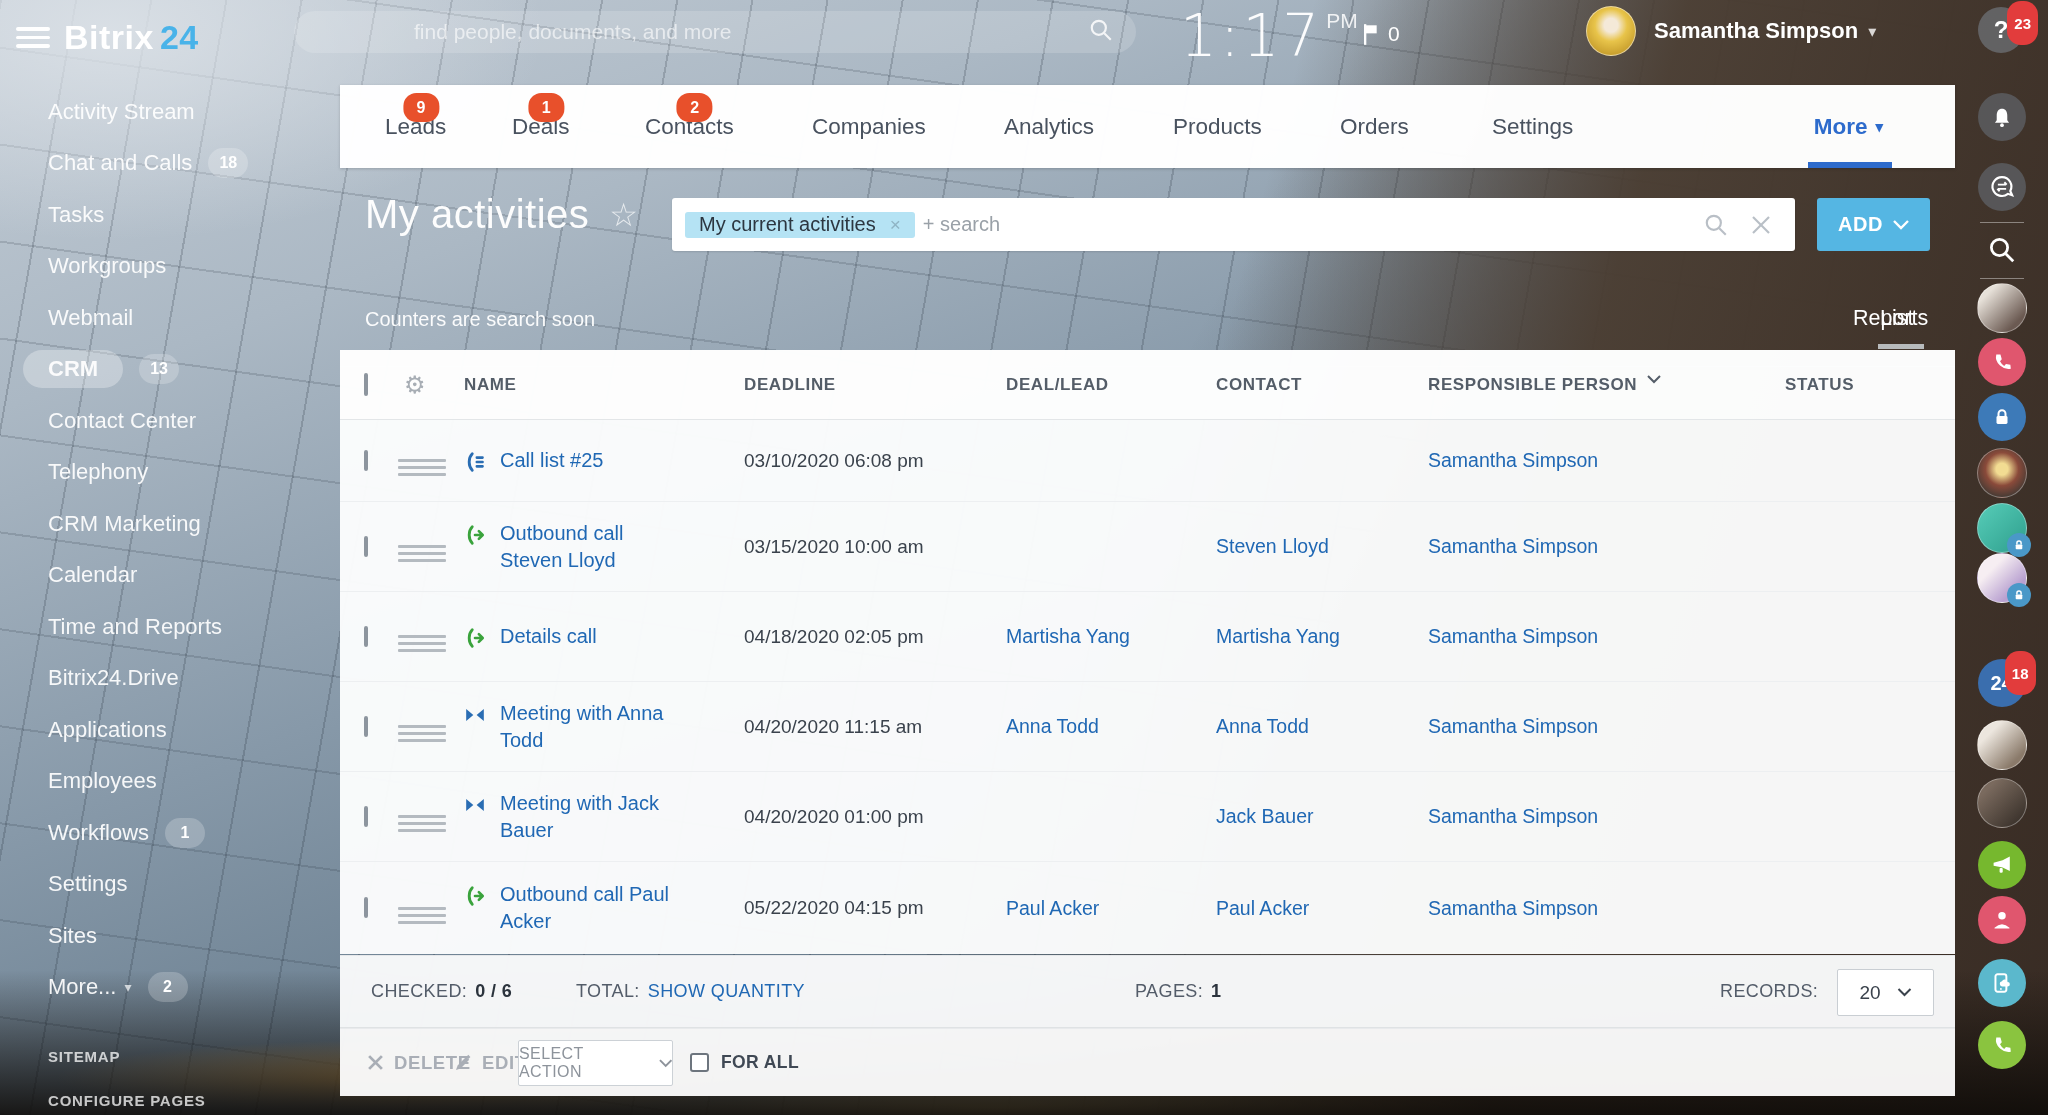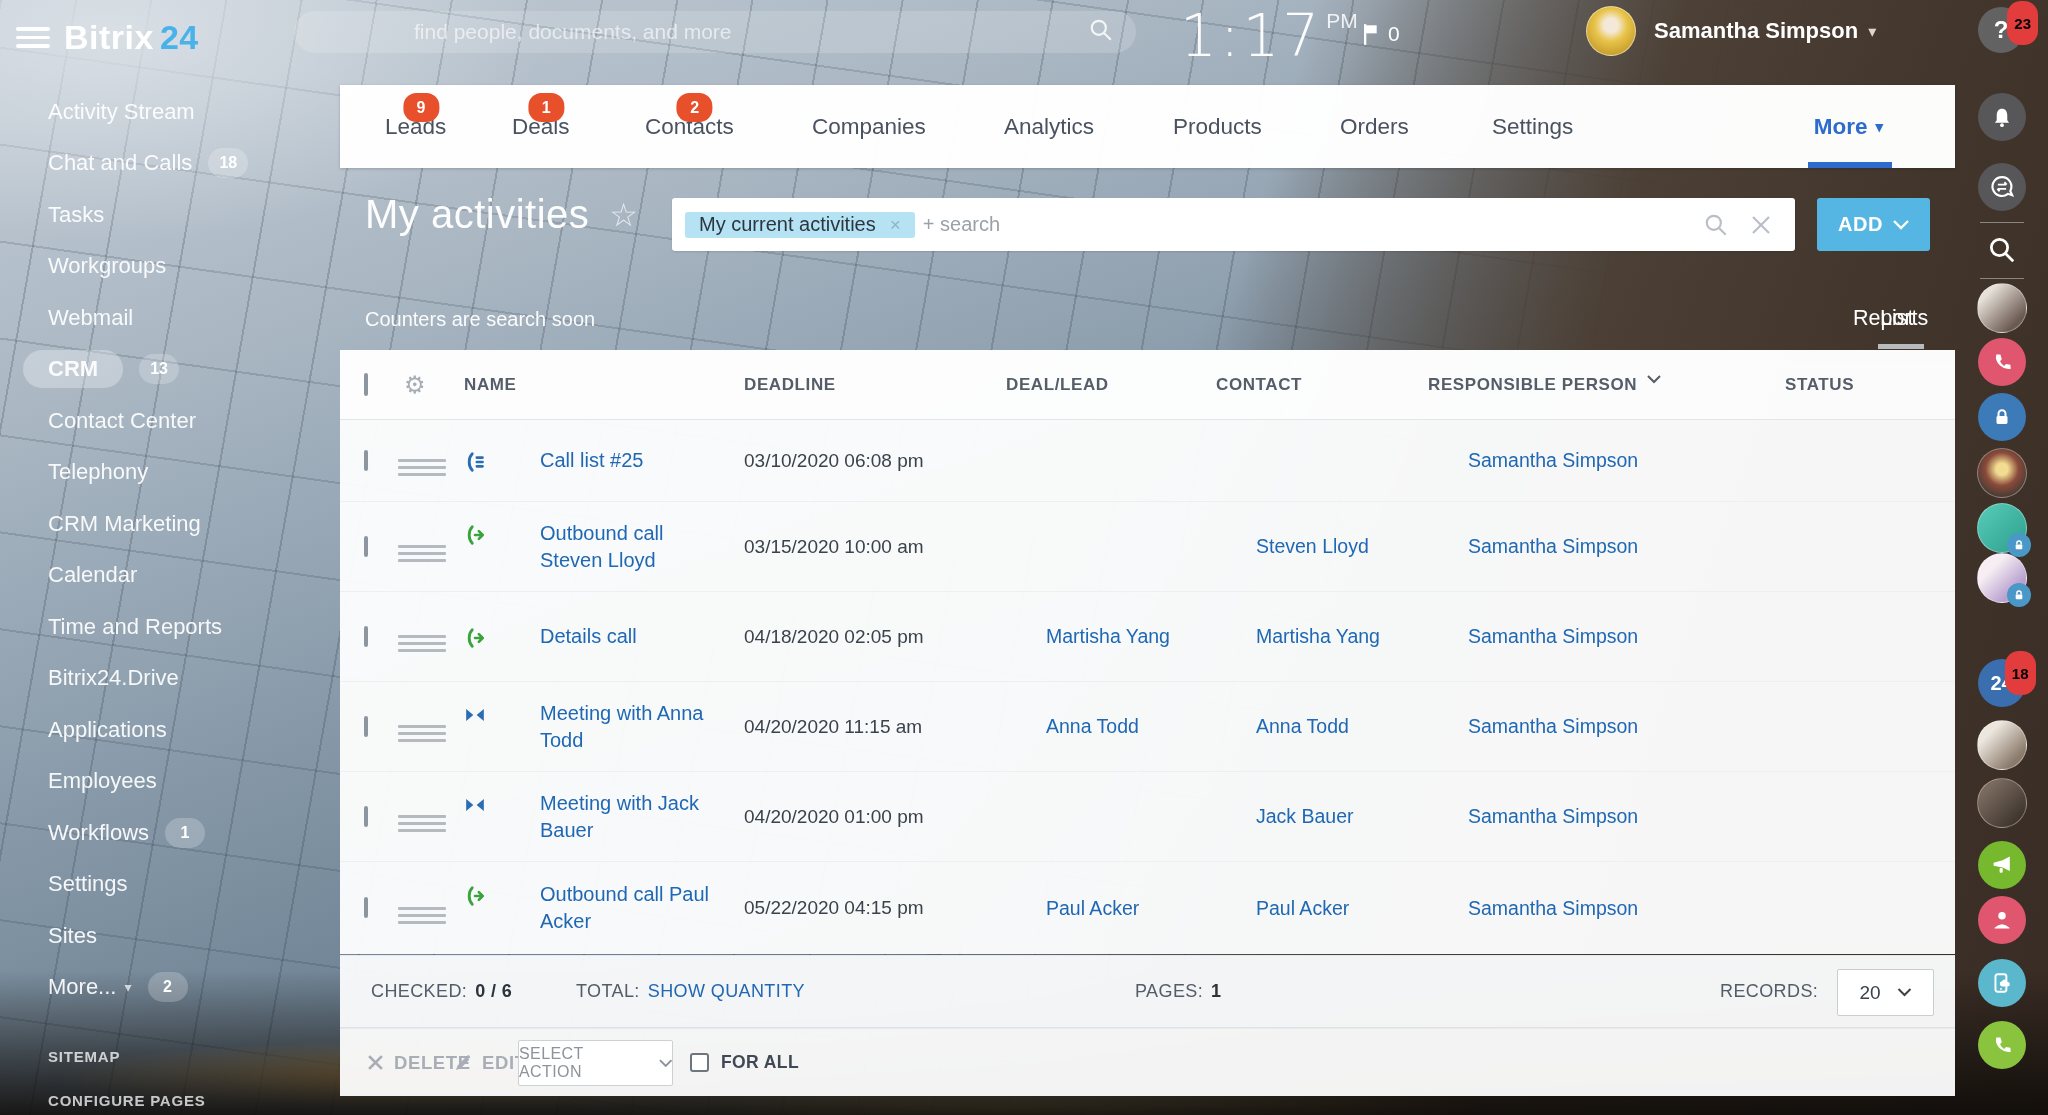--- a/index.html
+++ b/index.html
@@ -39,21 +39,21 @@
   .flag-wrap svg { margin-right:7px; }
   .user { position:absolute; left:1586px; top:6px; display:flex; align-items:center; cursor:pointer; }
   .user .avatar { width:50px; height:50px; border-radius:50%; border:1px solid rgba(255,255,255,.5);
     background:radial-gradient(circle at 50% 38%, #f4e9d8 18%, #e8c44a 42%, #caa12f 75%); }
   .user .uname { margin-left:18px; font-size:22px; font-weight:bold; color:#fff; }
   .user .caret { margin-left:10px; color:rgba(255,255,255,.8); font-size:16px; }
   .help { position:absolute; left:1978px; top:7px; width:46px; height:46px; border-radius:50%;
     background:rgba(125,135,145,.55); color:#fff; font-size:24px; font-weight:bold;
     display:flex; align-items:center; justify-content:center; cursor:pointer; }
   .help .badge-red { position:absolute; top:-6px; right:-14px; }
-  .badge-red { background:#e23c3c; color:#000000; border-radius:14px; min-width:26px; height:44px;
+  .badge-red { background:#e23c3c; color:#ffffff; border-radius:14px; min-width:26px; height:44px;
     padding:8px 7px; font-size:15px; font-weight:bold; display:flex; align-items:center; justify-content:center; }
 
   
   .sidebar { position:absolute; left:0; top:86px; width:340px; bottom:0; }
   .side-item { height:51.5px; display:flex; align-items:center; padding-left:48px;
     color:rgba(255,255,255,.92); font-size:22px; cursor:pointer; white-space:nowrap; }
   .side-item.active .label { background:rgba(255,255,255,.3); border-radius:22px; padding:6px 25px; margin-left:-25px; font-weight:bold; }
   .side-badge { margin-left:16px; background:rgba(255,255,255,.22); color:#fff; border-radius:16px;
     min-width:40px; height:30px; padding:0 11px; font-size:16px; font-weight:bold;
     display:flex; align-items:center; justify-content:center; }
@@ -112,21 +112,21 @@
   .ghead .hc { padding-left:18px; white-space:nowrap; display:flex; align-items:flex-start; gap:10px; }
   .cb { width:21px; height:21px; border:2px solid #8d959e; border-radius:4px; background:rgba(255,255,255,.9);
     margin-left:24px; cursor:pointer; }
   .gear { font-size:24px; color:#a8aeb5; cursor:pointer; margin-left:6px; font-family:"DejaVu Sans",sans-serif; }
   .rowmenu { width:22px; margin-left:6px; cursor:pointer; }
   .rowmenu i { display:block; height:3px; background:#b4bac0; border-radius:1px; margin-bottom:4px; }
   .grid-row { border-bottom:1px solid #edeff1; }
   .grid-row:last-child { border-bottom:none; }
   .namecell { padding-left:18px; display:flex; align-items:flex-start; gap:14px; }
   .namecell svg { margin-top:4px; flex:none; }
-  .link { color:#2068b4; font-size:20px; cursor:pointer; text-decoration:none; line-height:1.35;margin-left:40px; }
+  .link { color:#2068b4; font-size:20px; cursor:pointer; text-decoration:none; line-height:1.35; }
   .name-link { display:inline-block; max-width:186px; }
   .cell { padding-left:18px; font-size:19px; color:#3a424c; }
   .cell .link { font-size:19.5px; }
 
   
   .grid-footer { position:absolute; left:0; top:875px; width:100%; height:73px; background:rgba(247,248,249,.98);
     border-top:1px solid #e6e8ea; border-bottom:1px solid #dfe2e4; font-size:18px; color:#535c69; }
   .gf { position:absolute; top:0; height:100%; display:flex; align-items:center; letter-spacing:.4px; white-space:nowrap; }
   .gf b { margin-left:8px; color:#2b333d; }
   .gf .link { font-size:18px; font-weight:normal; margin-left:8px; letter-spacing:.4px; }

